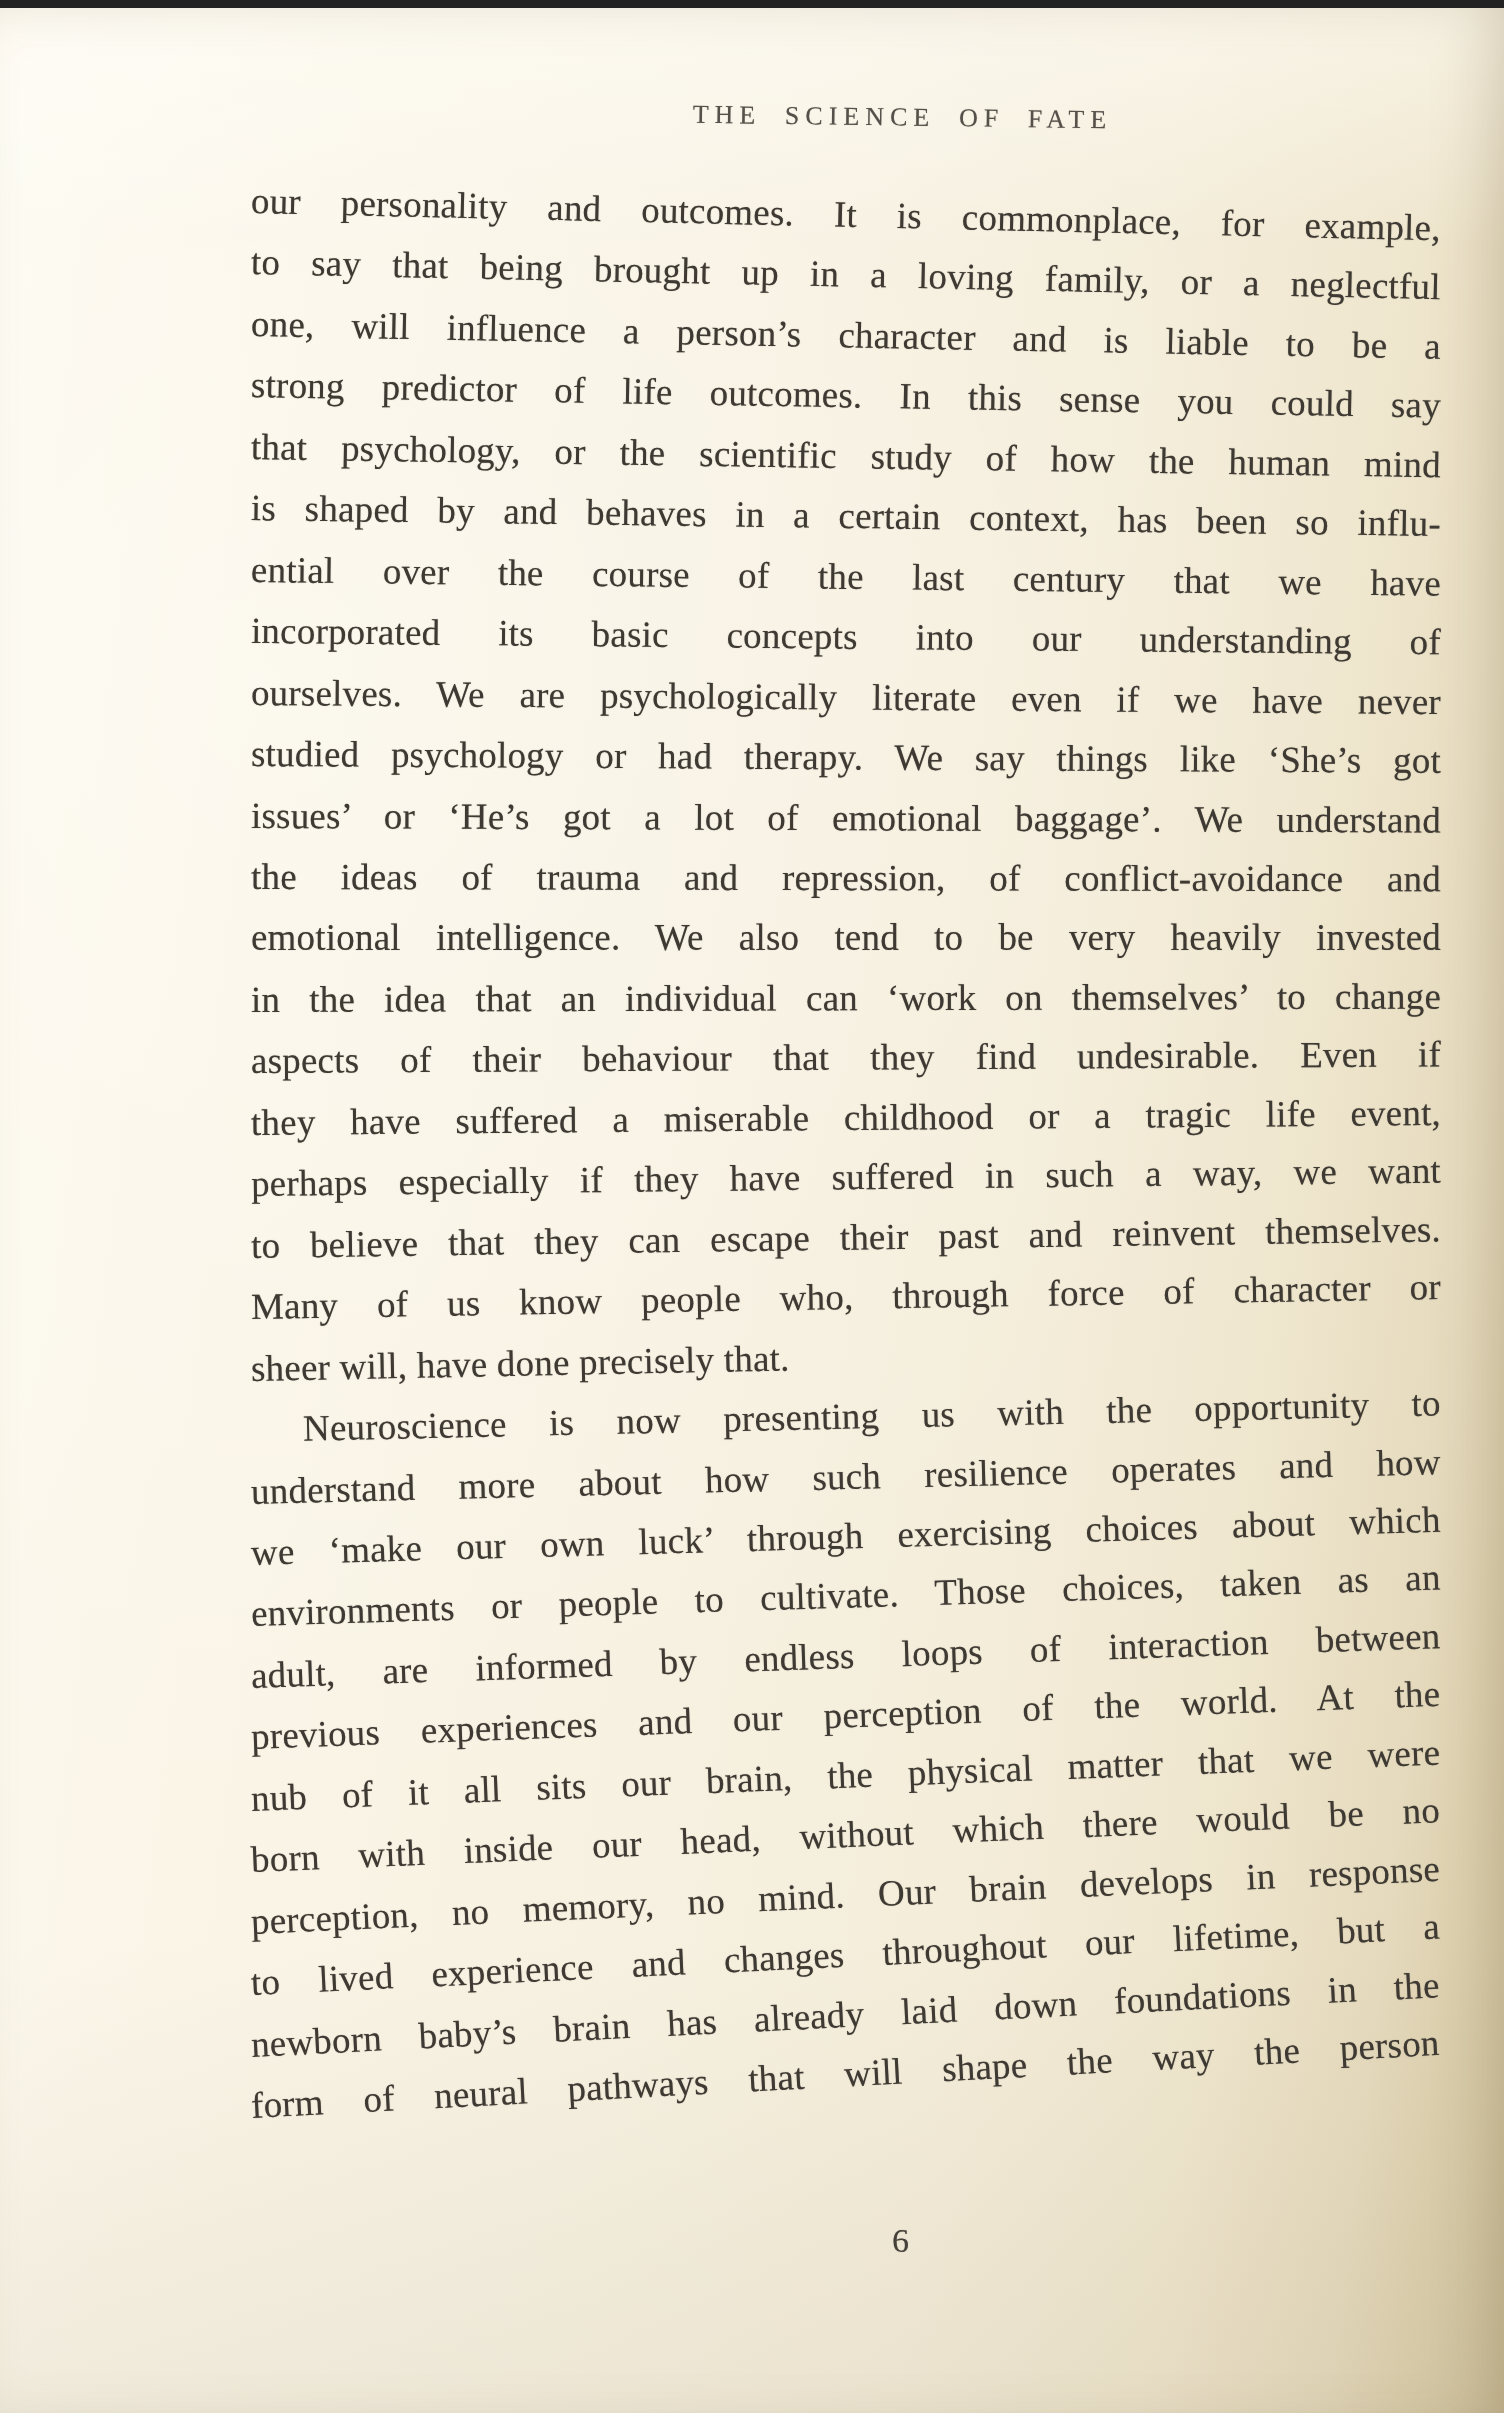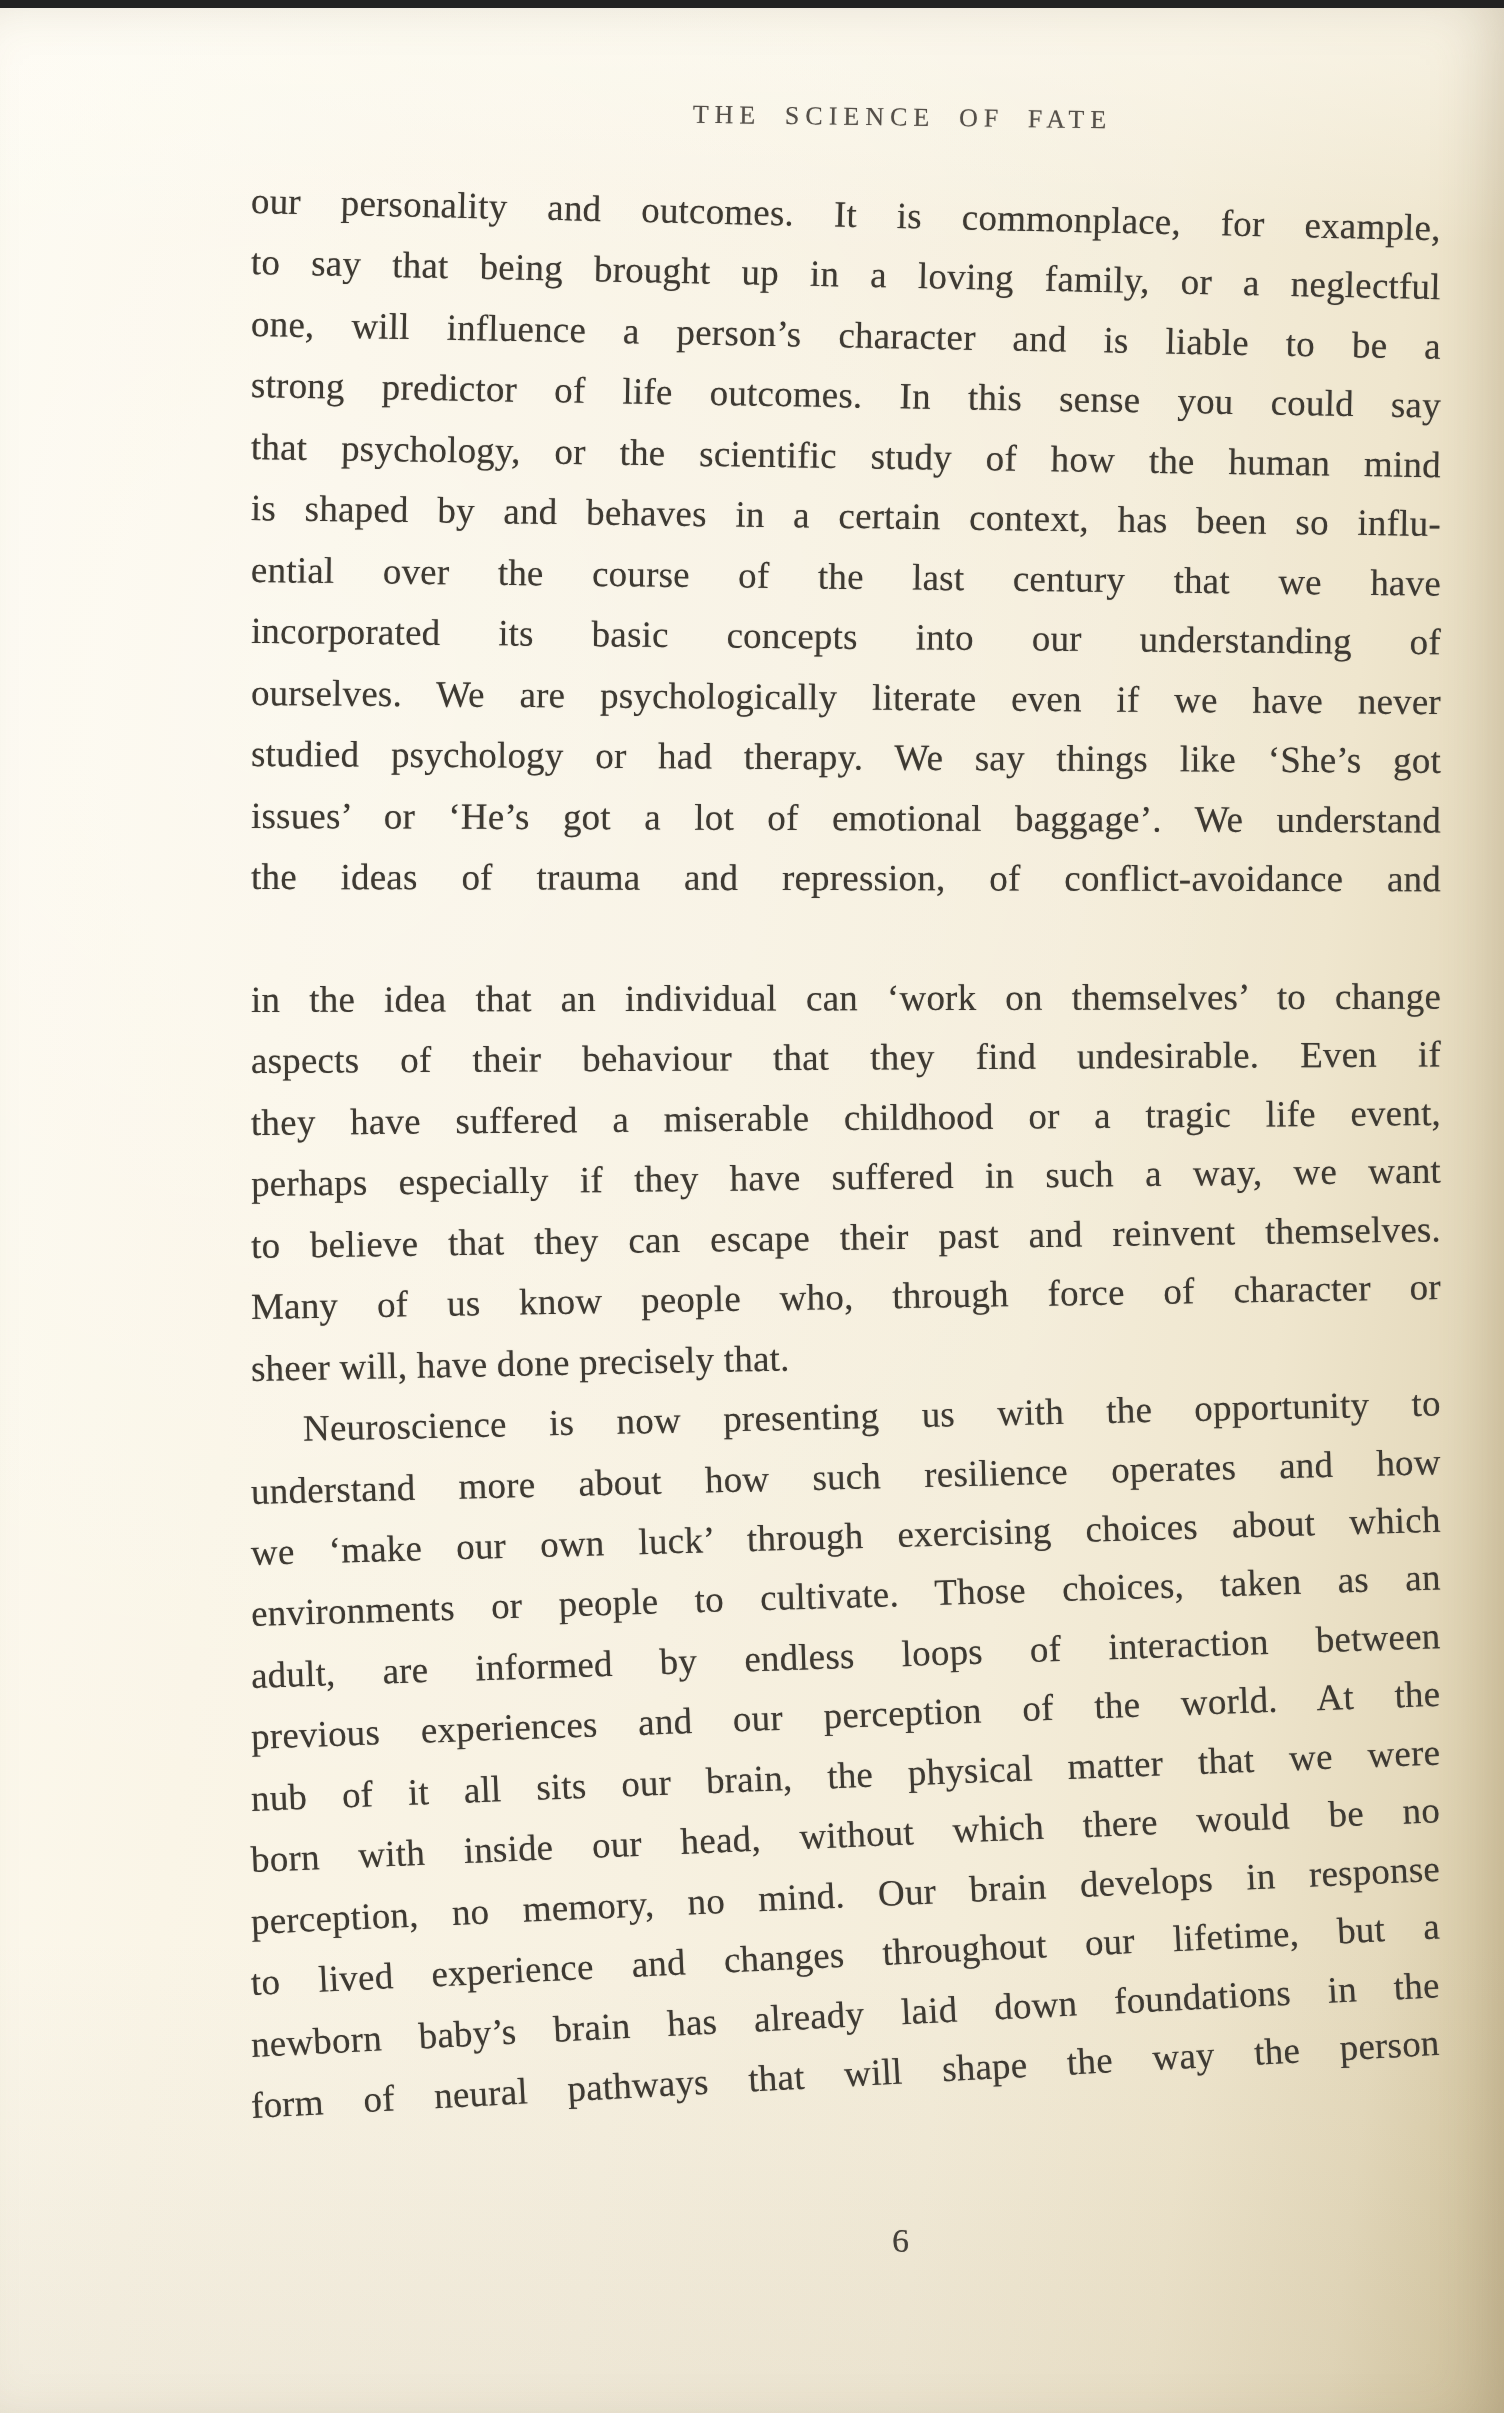--- a/index.html
+++ b/index.html
@@ -72,20 +72,21 @@
       <div class="line" style="top: 285px; transform: rotate(1.1deg);">one, will influence a person’s character and is liable to be a</div>
       <div class="line" style="top: 346px; transform: rotate(0.99deg);">strong predictor of life outcomes. In this sense you could say</div>
       <div class="line" style="top: 408px; transform: rotate(0.88deg);">that psychology, or the scientific study of how the human mind</div>
       <div class="line" style="top: 469px; transform: rotate(0.77deg);">is shaped by and behaves in a certain context, has been so influ-</div>
       <div class="line" style="top: 531px; transform: rotate(0.66deg);">ential over the course of the last century that we have</div>
       <div class="line" style="top: 592px; transform: rotate(0.55deg);">incorporated its basic concepts into our understanding of</div>
       <div class="line" style="top: 654px; transform: rotate(0.44deg);">ourselves. We are psychologically literate even if we have never</div>
       <div class="line" style="top: 715px; transform: rotate(0.33deg);">studied psychology or had therapy. We say things like ‘She’s got</div>
       <div class="line" style="top: 777px; transform: rotate(0.22deg);">issues’ or ‘He’s got a lot of emotional baggage’. We understand</div>
       <div class="line" style="top: 838px; transform: rotate(0.11deg);">the ideas of trauma and repression, of conflict-avoidance and</div>
+      <div class="line" style="top: 899px; transform: rotate(0deg);">emotional intelligence. We also tend to be very heavily invested</div>
       <div class="line" style="top: 961px; transform: rotate(-0.16deg);">in the idea that an individual can ‘work on themselves’ to change</div>
       <div class="line" style="top: 1022px; transform: rotate(-0.32deg);">aspects of their behaviour that they find undesirable. Even if</div>
       <div class="line" style="top: 1084px; transform: rotate(-0.48deg);">they have suffered a miserable childhood or a tragic life event,</div>
       <div class="line" style="top: 1145px; transform: rotate(-0.64deg);">perhaps especially if they have suffered in such a way, we want</div>
       <div class="line" style="top: 1207px; transform: rotate(-0.8deg);">to believe that they can escape their past and reinvent themselves.</div>
       <div class="line" style="top: 1268px; transform: rotate(-0.96deg);">Many of us know people who, through force of character or</div>
       <div class="line no-just" style="top: 1330px; transform: rotate(-1.12deg);">sheer will, have done precisely that.</div>
       <div class="line indent" style="top: 1391px; transform: rotate(-1.28deg);">Neuroscience is now presenting us with the opportunity to</div>
       <div class="line" style="top: 1453px; transform: rotate(-1.44deg);">understand more about how such resilience operates and how</div>
       <div class="line" style="top: 1514px; transform: rotate(-1.6deg);">we ‘make our own luck’ through exercising choices about which</div>

